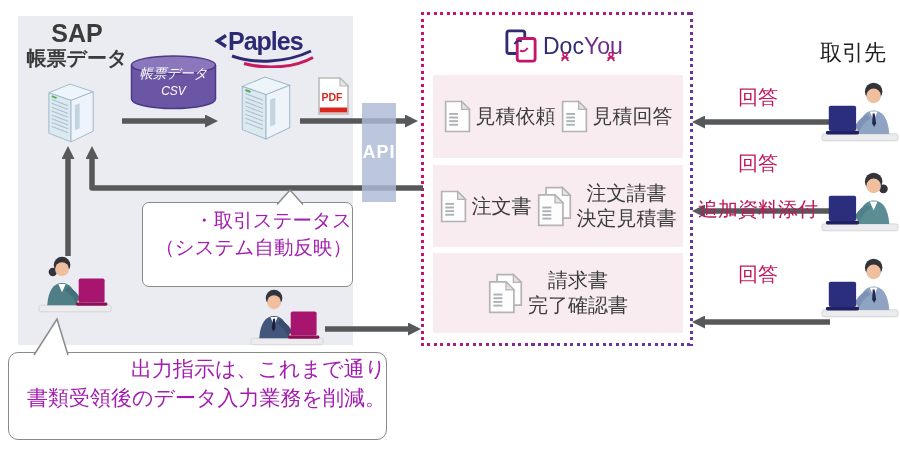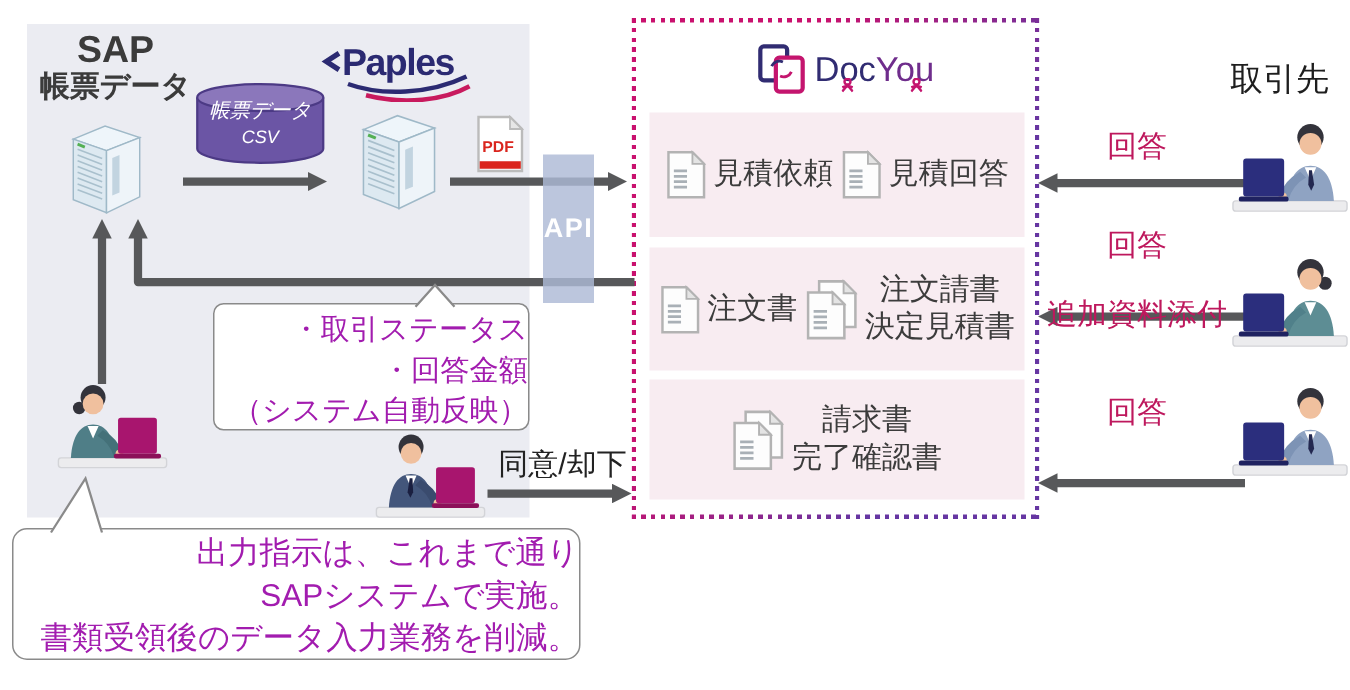--- a/index.html
+++ b/index.html
@@ -233,21 +233,20 @@
       <div>請求書</div>
       <div>完了確認書</div>
     </div>
   </div>
 
   <div class="abs partner-title">取引先</div>
   <div class="abs flow-label fl1">回答</div>
   <div class="abs flow-label fl2a">回答</div>
   <div class="abs flow-label fl2b">追加資料添付</div>
   <div class="abs flow-label fl3">回答</div>
-  <div class="abs agree-label">同意/却下</div>
 
   <svg class="abs person" style="left:821px;top:80px" width="78" height="63" viewBox="0 0 80 64">
     <rect class="deskf" x="1" y="55" width="78" height="7" rx="2"></rect>
     <circle class="hairc" cx="54" cy="11.5" r="9"></circle>
     <circle class="skin" cx="54" cy="16" r="7.5"></circle>
     <path class="suit-a" d="M38,55 C39,39 45,31 54,31 C63,31 69,39 70,55 Z"></path>
     <path d="M50,32 L54,41 L58,32 Z" fill="#fff"></path>
     <path d="M53,34 L55,34 L56.5,44 L54.5,48 L52.5,44 Z" fill="#232850"></path>
     <path class="arm-a" d="M47,35 Q36,41 33,51 L39,54 Q42,44 51,39 Z"></path>
     <circle class="skin" cx="35" cy="52" r="2.8"></circle>
@@ -302,27 +301,25 @@
     <path d="M50,32 L54,41 L58,32 Z" fill="#fff"></path>
     <path d="M53,34 L55,34 L56.5,44 L54.5,48 L52.5,44 Z" fill="#1a1f40"></path>
     <path class="arm-d" d="M47,35 Q36,41 33,51 L39,54 Q42,44 51,39 Z"></path>
     <circle class="skin" cx="35" cy="52" r="2.8"></circle>
     <rect class="lap-m" x="8" y="26" width="28" height="26" rx="2"></rect>
     <rect class="lapb-m" x="5" y="52" width="34" height="3.5" rx="1.5"></rect>
   </svg>
 
   <div class="abs callout status-callout">
     <div>・取引ステータス</div>
-    <div>・回答金額</div>
     <div>（システム自動反映）</div>
   </div>
 
   <div class="abs callout bottom-callout">
     <div>出力指示は、これまで通り</div>
-    <div>SAPシステムで実施。</div>
     <div>書類受領後のデータ入力業務を削減。</div>
   </div>
 
   <svg class="overlay2" width="900" height="460" viewBox="0 0 900 460">
     <path d="M277,204.5 L290,190 L303,204.5" fill="#fff" stroke="#8a8a8a" stroke-width="1.5"></path>
     <path d="M34,355 L57,319 L68,355" fill="#fff" stroke="#8a8a8a" stroke-width="1.5"></path>
   </svg>
 
 </div>
 

